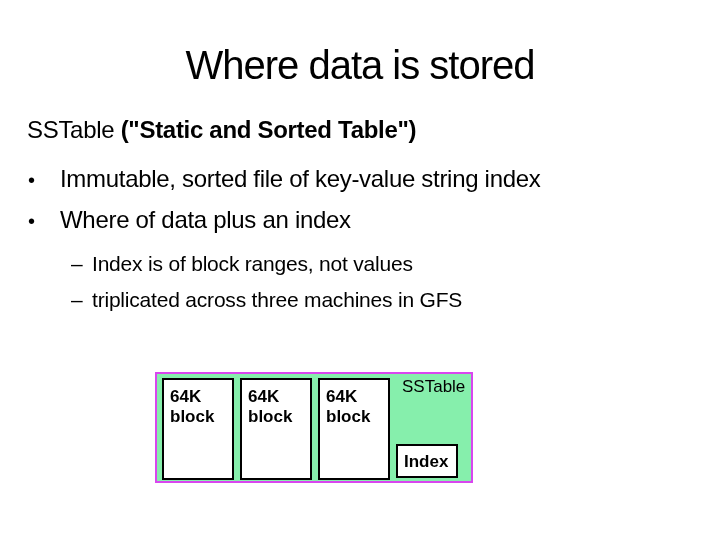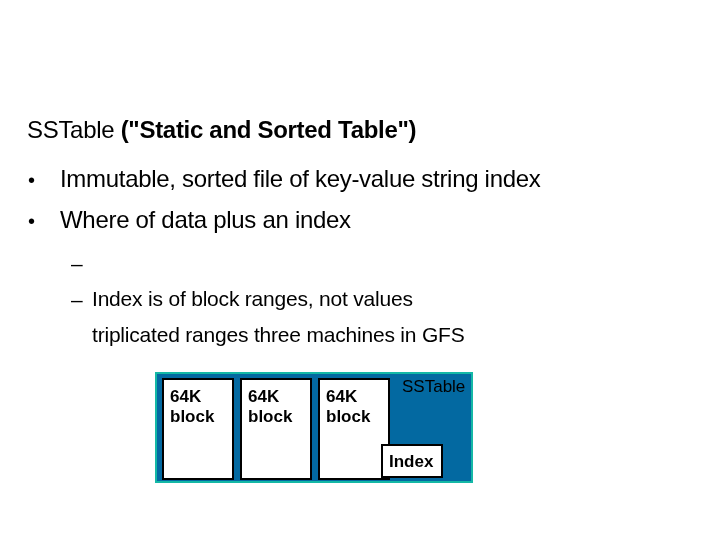--- a/index.html
+++ b/index.html
@@ -53,36 +53,36 @@
   }
   .lvl1 { left: 28px; }
   .lvl1 .marker { font-size: 20px; top: 3px; }
   .lvl1 .btext { margin-left: 32px; display: inline-block; }
   .lvl2 {
     left: 71px;
     font-size: 21px;
     letter-spacing: -0.2px;
   }
   .lvl2 .marker { top: 0; }
-  .lvl2 .btext { margin-left: 21px; display: inline-block; margin-top: 35px; }
+  .lvl2 .btext { margin-left: 21px; display: inline-block; }
   .b1 { top: 165px; }
   .b2 { top: 206px; }
   .s1 { top: 251px; }
   .s2 { top: 287px; }
 
   
   .diagram-outer {
     position: absolute;
     left: 155px;
     top: 372px;
     width: 318px;
     height: 111px;
-    border: 2px solid #14b8a6;
+    border: 2px solid #d946ef;
     box-sizing: border-box;
-    background: #0369a1;
+    background: #86efac;
   }
   .block-box {
     position: absolute;
     top: 4px;
     width: 72px;
     height: 102px;
     border: 2px solid #000000;
     box-sizing: border-box;
     background: #ffffff;
   }
@@ -97,40 +97,41 @@
   .bb3 { left: 161px; }
   .diagram-label {
     position: absolute;
     left: 245px;
     top: 3px;
     font-size: 17px;
     line-height: 1.2;
   }
   .index-box {
     position: absolute;
-    left: 224px;
+    left: 239px;
     top: 70px;
     width: 62px;
     height: 34px;
     border: 2px solid #000000;
     box-sizing: border-box;
     background: #ffffff;
   }
   .index-box .index-text {
     margin: 7px 0 0 6px;
     font-size: 17px;
     font-weight: 600;
     line-height: 1;
   }
 </style>
 </head>
 <body>
 
 <div class="slide">
 
+  <div class="slide-title">Where data is stored</div>
 
   <div class="header-line">
     <span>SSTable </span><span class="bold-part">("Static and Sorted Table")</span>
   </div>
 
   <div class="bullet-line lvl1 b1">
     <span class="marker">•</span>
     <span class="btext">Immutable, sorted file of key-value string index</span>
   </div>
 
@@ -139,21 +140,21 @@
     <span class="btext">Where of data plus an index</span>
   </div>
 
   <div class="bullet-line lvl2 s1">
     <span class="marker">–</span>
     <span class="btext">Index is of block ranges, not values</span>
   </div>
 
   <div class="bullet-line lvl2 s2">
     <span class="marker">–</span>
-    <span class="btext">triplicated ranges three machines in GFS</span>
+    <span class="btext">triplicated across three machines in GFS</span>
   </div>
 
   <div class="diagram-outer">
 
     <div class="block-box bb1">
       <div class="block-text">
         <div>64K</div>
         <div>block</div>
       </div>
     </div>

